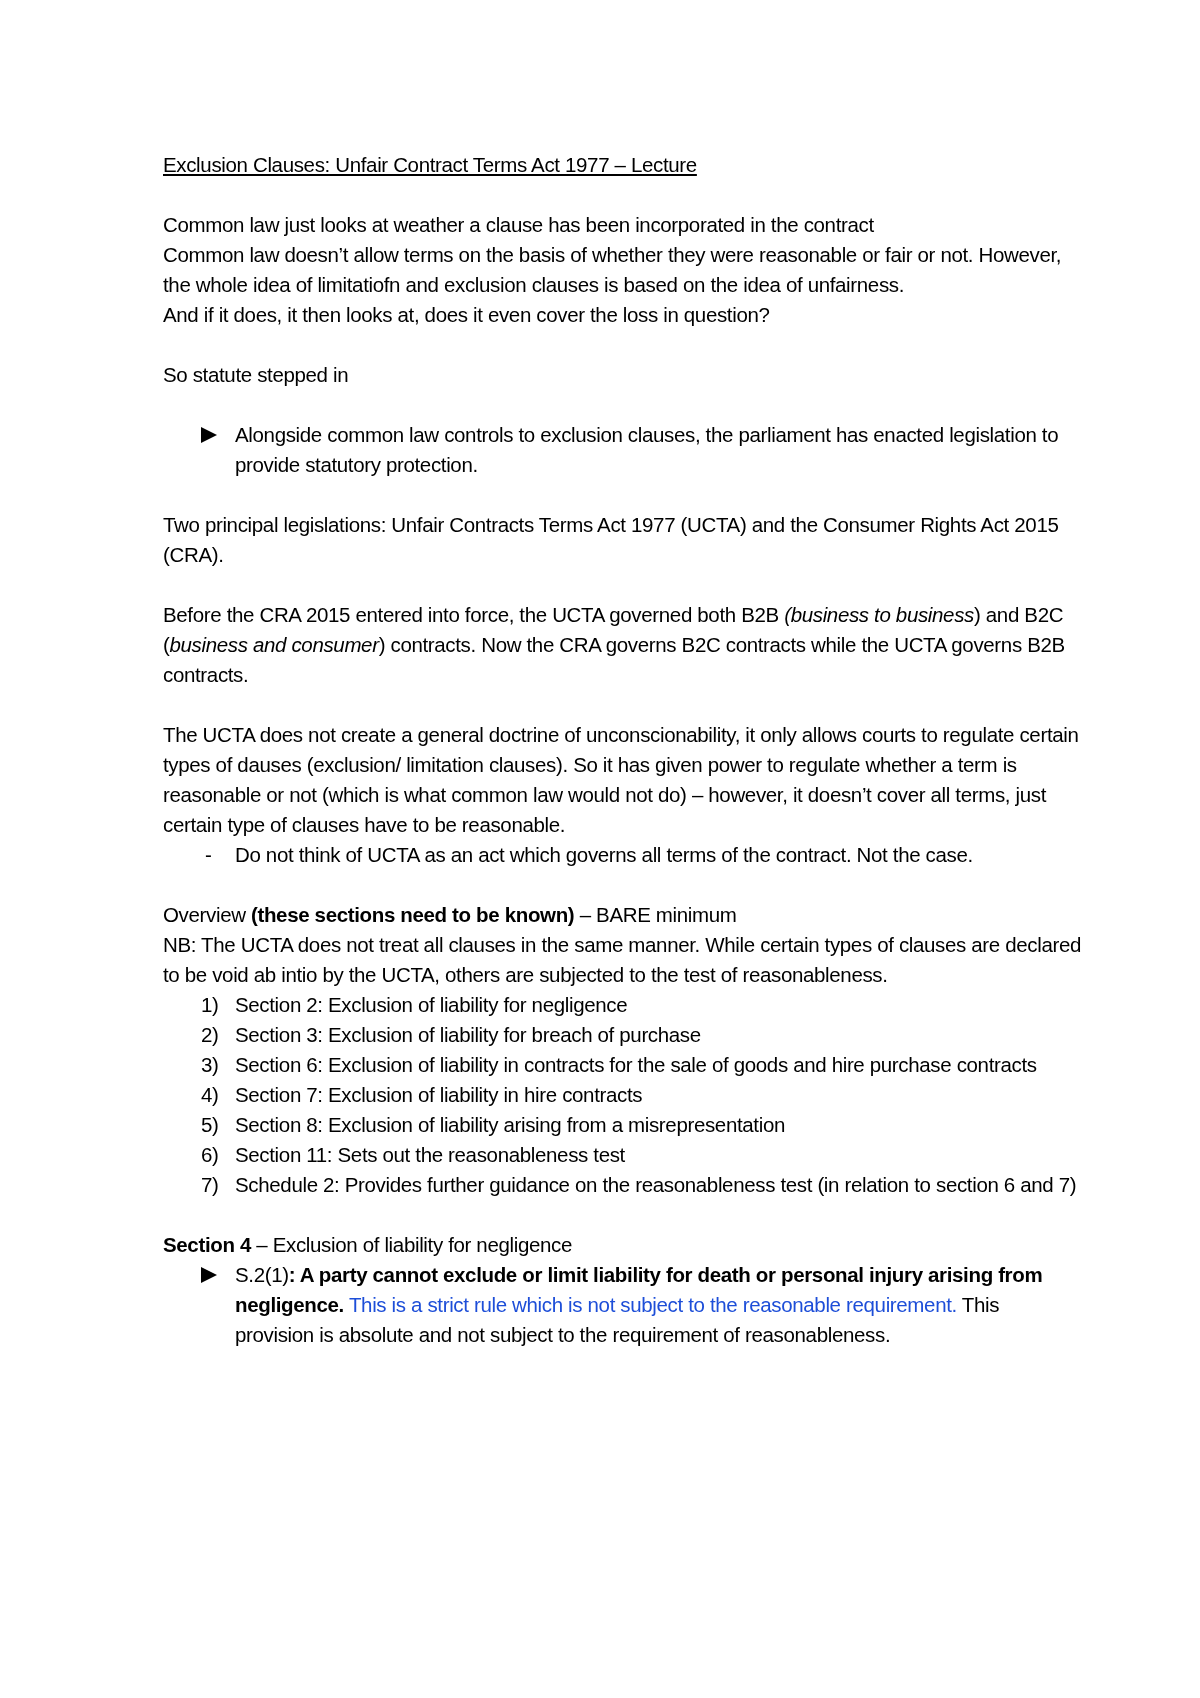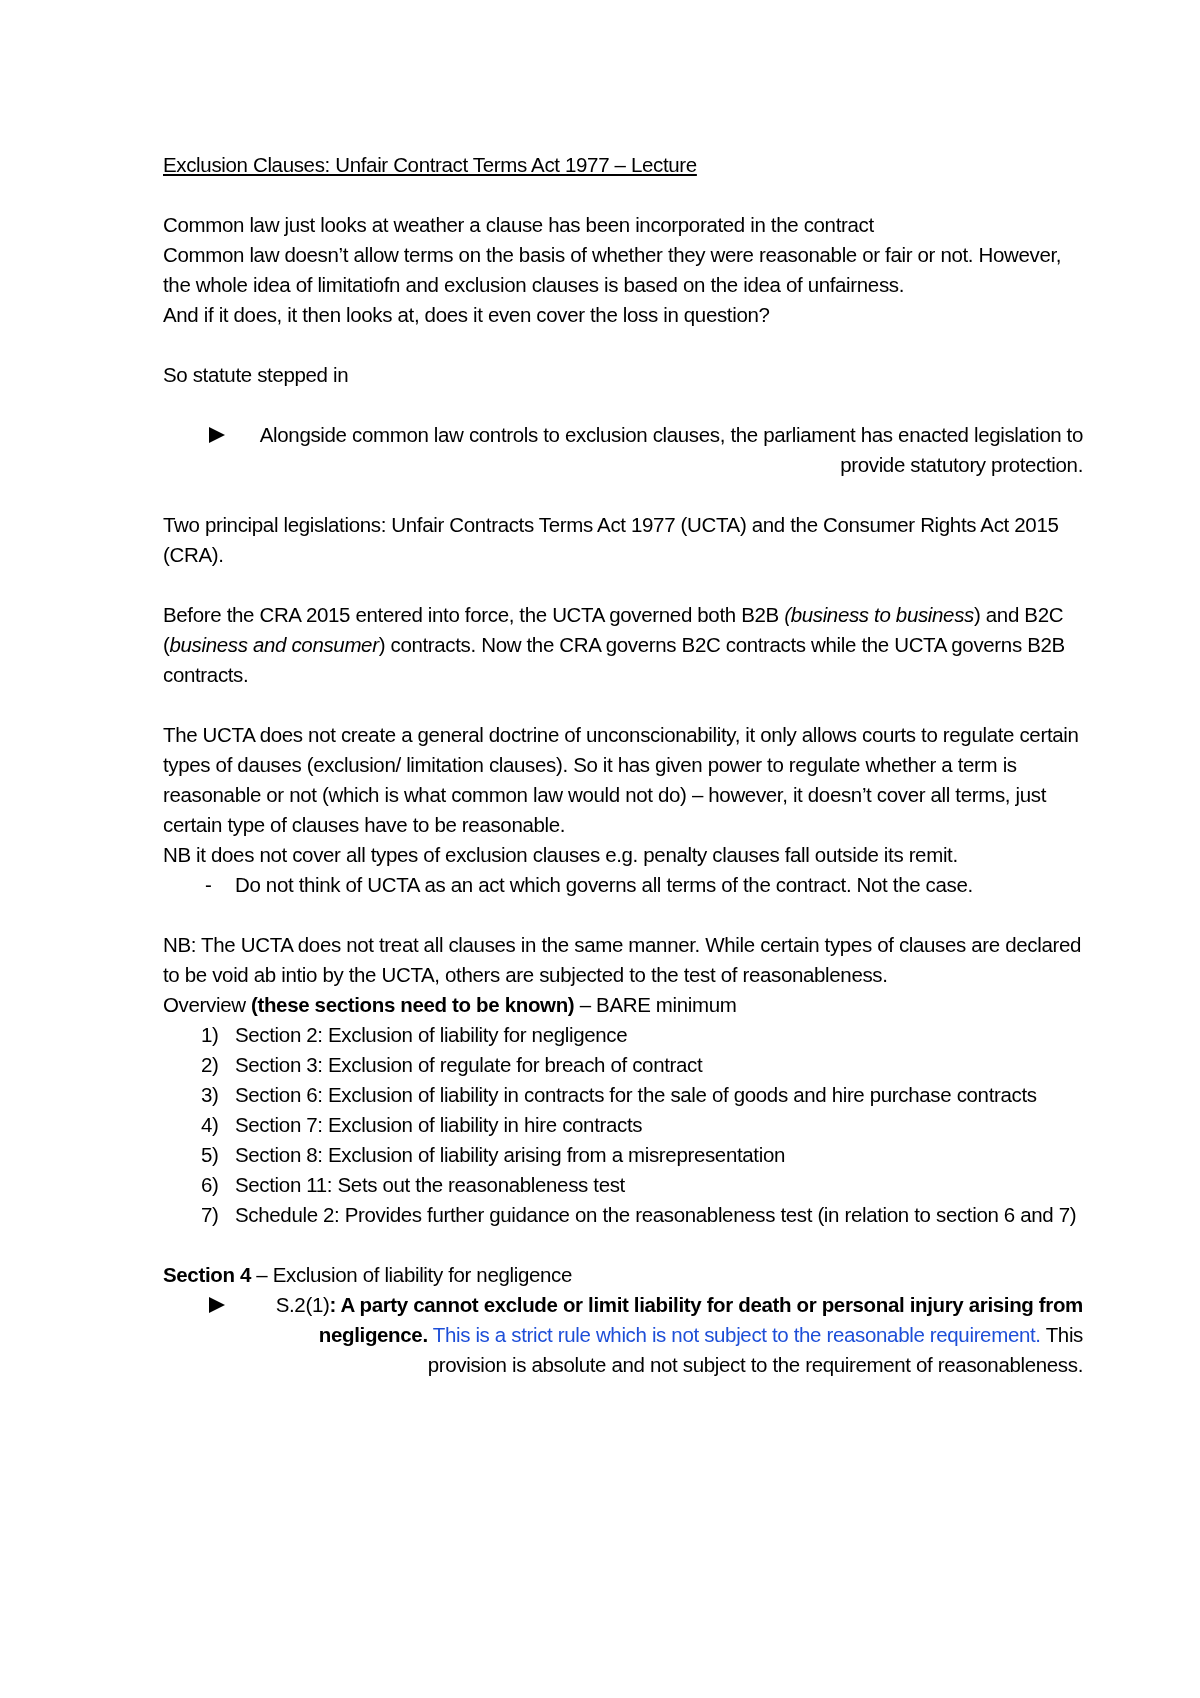--- a/index.html
+++ b/index.html
@@ -4,21 +4,21 @@
 <style>
   html, body { margin:0; padding:0; background:#ffffff; }
   body { width:1200px; height:1698px; position:relative; overflow:hidden;
          font-family:"Liberation Sans", "DejaVu Sans", sans-serif; color:#000; }
   .page { position:absolute; left:16px; top:0; width:1200px; height:1378px; background:#fff; }
   .content { position:absolute; left:147px; top:150px; width:920px;
              font-size:20.5px; line-height:30px; letter-spacing:-0.35px; }
   p { margin:0; }
   .gap { height:30px; }
   .title { text-decoration:underline; }
-  .bullet-row { position:relative; padding-left:72px;text-align:right; }
+  .bullet-row { position:relative; padding-left:72px; }
   .bullet-row .marker { position:absolute; left:38px; top:0; width:24px; }
   .tri { display:inline-block; width:0; height:0; border-top:8px solid transparent;
          border-bottom:8px solid transparent; border-left:16px solid #000; vertical-align:-1px; }
   .num-row { position:relative; padding-left:72px; }
   .num-row .marker { position:absolute; left:38px; top:0; }
   .dash-row { position:relative; padding-left:72px; }
   .dash-row .marker { position:absolute; left:42px; top:0; }
   .orange { color:#1d4ed8; }
   b { font-weight:bold; }
   i { font-style:italic;margin-top:12px; }
@@ -46,38 +46,37 @@
     </div>
     <div class="gap"></div>
 
     <p>Two principal legislations: Unfair Contracts Terms Act 1977 (UCTA) and the Consumer Rights Act 2015 (CRA).</p>
     <div class="gap"></div>
 
     <p><span>Before the CRA 2015 entered into force, the UCTA governed both B2B </span><i>(business to business</i><span>) and B2C (</span><i>business and consumer</i><span>) contracts. Now the CRA governs B2C contracts while the UCTA governs B2B contracts.</span></p>
     <div class="gap"></div>
 
     <p>The UCTA does not create a general doctrine of unconscionability, it only allows courts to regulate certain types of dauses (exclusion/ limitation clauses). So it has given power to regulate whether a term is reasonable or not (which is what common law would not do) – however, it doesn’t cover all terms, just certain type of clauses have to be reasonable.</p>
-    <p>NB it does not cover all types of exclusion clauses e.g. penalty clauses fall outside its remit.</p>
     <div class="dash-row">
       <span class="marker">-</span>
       <span>Do not think of UCTA as an act which governs all terms of the contract. Not the case.</span>
     </div>
     <div class="gap"></div>
 
+    <p><span>Overview </span><b>(these sections need to be known)</b><span> – BARE minimum</span></p>
     <p>NB: The UCTA does not treat all clauses in the same manner. While certain types of clauses are declared to be void ab intio  by the UCTA, others are subjected to the test of reasonableness.</p>
-    <p><span>Overview </span><b>(these sections need to be known)</b><span> – BARE minimum</span></p>
 
     <div>
       <div class="num-row">
         <span class="marker">1)</span>
         <span>Section 2: Exclusion of liability for negligence</span>
       </div>
       <div class="num-row">
         <span class="marker">2)</span>
-        <span>Section 3: Exclusion of regulate for breach of contract</span>
+        <span>Section 3: Exclusion of liability for breach of purchase</span>
       </div>
       <div class="num-row">
         <span class="marker">3)</span>
         <span>Section 6: Exclusion of liability in contracts for the sale of goods and hire purchase contracts</span>
       </div>
       <div class="num-row">
         <span class="marker">4)</span>
         <span>Section 7: Exclusion of liability in hire contracts</span>
       </div>
       <div class="num-row">

